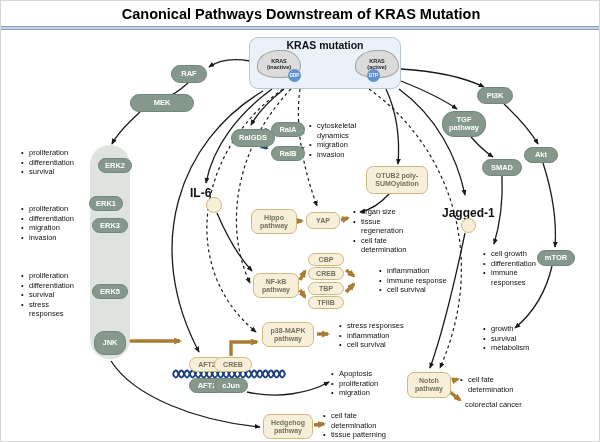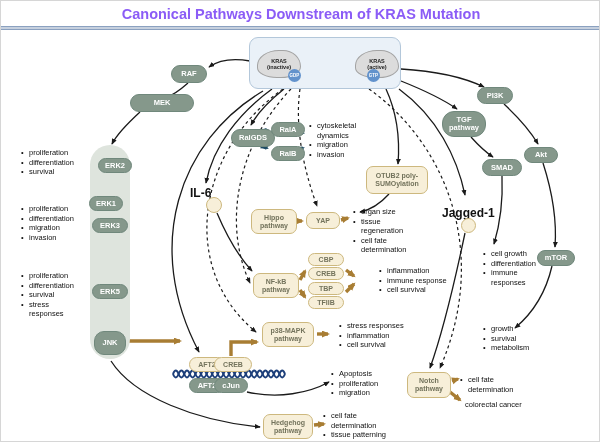--- a/index.html
+++ b/index.html
@@ -1,19 +1,19 @@
 <!DOCTYPE html>
 <html style="--green: #85988b; --green-br: #70887c; --capsule: #dee4dd; --tan: #f7efd9; --tan-br: #cdb87e; --tan-tx: #73735c; --bluebox: #eaf1f8; --bluebox-br: #b3c7da; --gtp: #6292cc; --arrow-black: #1a1a1a; --arrow-brown: #a87d33; --arrow-navy: #1c4a63; --dna: #1d3f7a; --divider: #8ba1c0;"><head>
 <meta charset="utf-8">
 <style>
   html,body{margin:0;padding:0;background:#ffffff;}
   #stage{position:relative;width:600px;height:442px;background:#ffffff;overflow:hidden;
          font-family:"Liberation Sans",sans-serif;border:1px solid #d6d6d6;box-sizing:border-box;}
   #title{position:absolute;left:0;top:5px;width:600px;text-align:center;
-         font-size:14.5px;font-weight:bold;color:#8b5cf6;}
+         font-size:14.5px;font-weight:bold;color:#000000;}
   #divider{position:absolute;left:0;top:25px;width:600px;height:4px;background:#c6d0de;
            border-top:1.5px solid var(--divider);border-bottom:1.5px solid var(--divider);box-sizing:border-box;}
   svg.layer{position:absolute;left:0;top:0;}
   .ar{fill:none;stroke:var(--arrow-black);stroke-width:1.3px;}
   .ard{fill:none;stroke:var(--arrow-black);stroke-width:1.2px;stroke-dasharray:3 3;}
   .arb{fill:none;stroke:var(--arrow-brown);stroke-width:3.4px;}
   .arn{fill:none;stroke:var(--arrow-navy);stroke-width:4px;}
   .dna{fill:none;stroke:var(--dna);stroke-width:2px;}
   .gnode{position:absolute;background:var(--green);border:1px solid var(--green-br);border-radius:10px;
          color:#fff;font-weight:bold;font-size:7.5px;line-height:8px;display:flex;align-items:center;
@@ -108,20 +108,21 @@
     <path class="arb" marker-end="url(#mbr)" d="M 128,340 L 179,340"></path>
     <path class="arb" marker-end="url(#mbr)" d="M 451,380 L 457,378"></path>
     <path class="arb" marker-end="url(#mbr)" d="M 449,391 L 459,399"></path>
     <path class="arb" marker-end="url(#mbr)" d="M 313,424 L 323,423"></path>
 
     <path class="dna" d="M 172,373 q2.8,-7 5.6,0 q2.8,7 5.6,0 q2.8,-7 5.6,0 q2.8,7 5.6,0 q2.8,-7 5.6,0 q2.8,7 5.6,0 q2.8,-7 5.6,0 q2.8,7 5.6,0 q2.8,-7 5.6,0 q2.8,7 5.6,0 q2.8,-7 5.6,0 q2.8,7 5.6,0 q2.8,-7 5.6,0 q2.8,7 5.6,0 q2.8,-7 5.6,0 q2.8,7 5.6,0 q2.8,-7 5.6,0 q2.8,7 5.6,0 q2.8,-7 5.6,0 q2.8,7 5.6,0"></path>
     <path class="dna" d="M 172,373 q2.8,7 5.6,0 q2.8,-7 5.6,0 q2.8,7 5.6,0 q2.8,-7 5.6,0 q2.8,7 5.6,0 q2.8,-7 5.6,0 q2.8,7 5.6,0 q2.8,-7 5.6,0 q2.8,7 5.6,0 q2.8,-7 5.6,0 q2.8,7 5.6,0 q2.8,-7 5.6,0 q2.8,7 5.6,0 q2.8,-7 5.6,0 q2.8,7 5.6,0 q2.8,-7 5.6,0 q2.8,7 5.6,0 q2.8,-7 5.6,0 q2.8,7 5.6,0 q2.8,-7 5.6,0"></path>
   </svg>
 
   <div id="kras-box"></div>
+  <div id="kras-title">KRAS mutation</div>
   <div class="cloud" style="left:256px;top:49px;">KRAS
 (inactive)</div>
   <div class="cloud" style="left:354px;top:49px;">KRAS
 (active)</div>
   <div class="gtp" style="left:287px;top:68px;">GDP</div>
   <div class="gtp" style="left:366px;top:68px;">GTP</div>
 
   <div class="gnode" style="left:170px;top:64px;width:36px;height:18px;">RAF</div>
   <div class="gnode" style="left:129px;top:93px;width:64px;height:18px;">MEK</div>
   <div class="capsule"></div>

